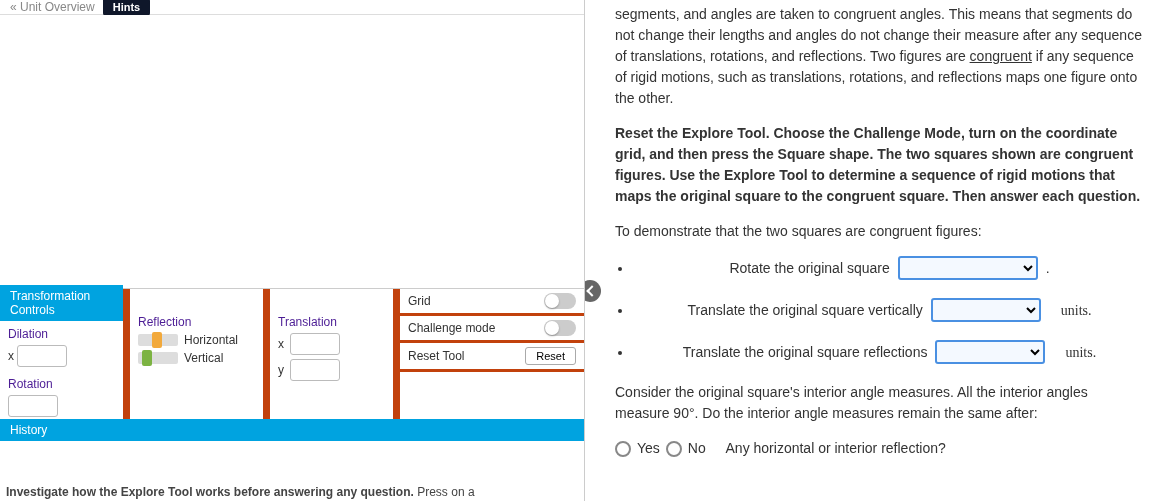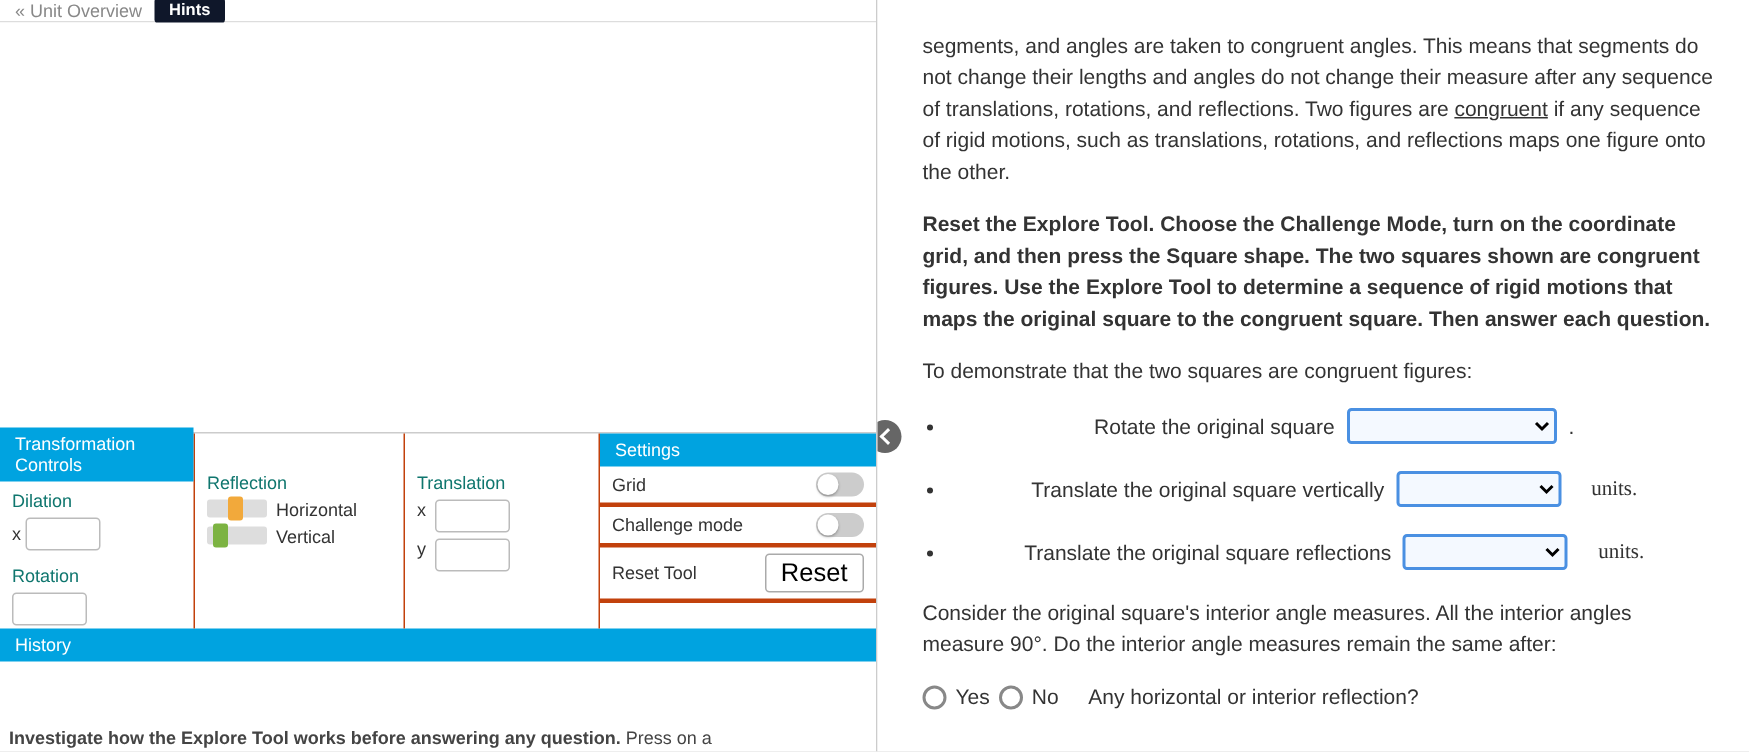--- a/index.html
+++ b/index.html
@@ -46,29 +46,29 @@
     color: #fff;
     padding: 4px 10px;
     font-size: 12px;
     font-weight: 500;
   }
   .controls-grid {
     display: grid;
     grid-template-columns: 130px 140px 130px 1fr;
     font-size: 12px;
   }
-  .ctrl-cell { padding: 2px 8px; border-right: 1px solid #c2410c; }
+  .ctrl-cell { padding: 2px 8px; border-right: 7px solid #c2410c; }
   .ctrl-cell.last { border-right: none; }
-  .ctrl-label { color: #0f766e; margin-bottom: 4px; display: block; }
+  .ctrl-label { color: #4c1d95; margin-bottom: 4px; display: block; }
   .num-input {
     width: 50px; height: 22px;
     border: 1px solid #bbb; border-radius: 3px;
     padding: 0 4px; font-size: 12px;
   }
-  .slider-row { display: flex; align-items: flex-start; gap: 6px; margin: 4px 0; }
+  .slider-row { display: flex; align-items: center; gap: 6px; margin: 4px 0; }
   .mini-slider {
     width: 40px; height: 12px; background: #ddd; border-radius: 2px;
     position: relative;
   }
   .mini-slider::after {
     content: ""; position: absolute; width: 10px; height: 16px;
     background: #f2a93b; top: -2px; left: 14px; border-radius: 2px;
   }
   .mini-slider.green::after { background: #7cb342; left: 4px; }
   .settings-row { display: flex; align-items: center; justify-content: space-between; padding: 4px 8px; font-size: 12px; border-bottom: 3px solid #c2410c;}
@@ -76,32 +76,32 @@
     width: 32px; height: 16px; background: #ccc; border-radius: 8px;
     position: relative;
   }
   .toggle::after {
     content: ""; position: absolute; width: 14px; height: 14px;
     background: #fff; border-radius: 50%; top: 1px; left: 1px;
     box-shadow: 0 1px 2px rgba(0,0,0,.3);
   }
   .reset-btn {
     border: 1px solid #aaa; background: #fff; border-radius: 3px;
-    padding: 2px 10px; font-size: 17px;
+    padding: 2px 10px; font-size: 11px;
   }
   .bottom-note {
     position: absolute; bottom: 2px; left: 6px; right: 16px;
     font-size: 12px; color: #444;
   }
   .bottom-note b { font-weight: bold; }
 
   .right-panel {
     flex: 1;
     background: #fff;
-    padding: 20px 20px 10px 30px;
+    padding: 4px 20px 10px 30px;
     overflow: hidden;
     position: relative;
     font-size: 14px;
     line-height: 1.5;
     color: #333;
   }
   .para { margin-bottom: 14px; }
   .bold-block { font-weight: bold; }
   .underline { text-decoration: underline; }
   .q-list { margin: 10px 0 18px 18px; }
@@ -170,21 +170,20 @@
           <span>x</span>
           <input class="num-input" style="">
         </div>
         <div class="slider-row">
           <span>y</span>
           <input class="num-input" style="">
         </div>
       </div>
 
       <div class="ctrl-cell last" style="grid-row: span 2; padding:0;">
-        <div class="section-header">Settings</div>
         <div class="settings-row">
           <span>Grid</span>
           <span class="toggle"></span>
         </div>
         <div class="settings-row">
           <span>Challenge mode</span>
           <span class="toggle"></span>
         </div>
         <div class="settings-row">
           <span>Reset Tool</span>

